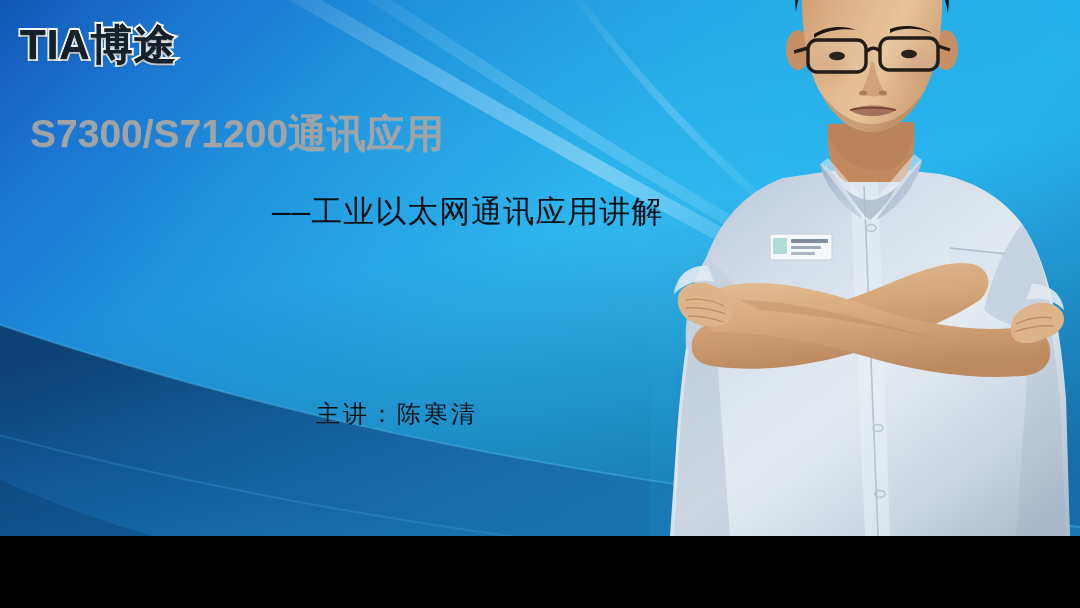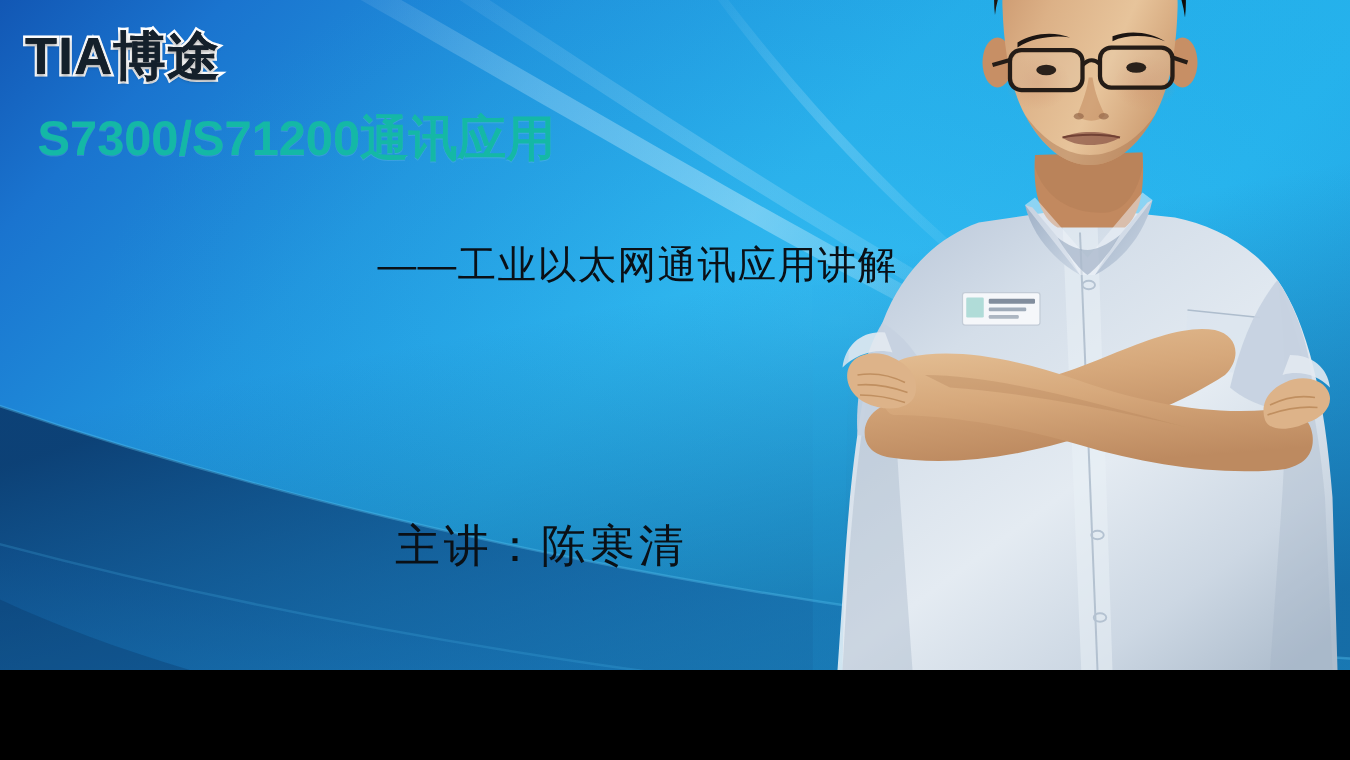--- a/index.html
+++ b/index.html
@@ -37,42 +37,42 @@
     position:absolute;
     left:20px; top:17px;
     font-size:42px;
     font-weight:bold;
     letter-spacing:1px;
     color:#14202b;
     white-space:nowrap;
   }
   .title {
     position:absolute;
-    left:30px; top:84px;
+    left:30px; top:107px;
     font-size:39px;
     font-weight:bold;
-    color:#14b8a6;
+    color:#a3a3a3;
     letter-spacing:0px;
     white-space:nowrap;
     text-shadow:0 1px 0 rgba(255,255,255,.12);
   }
   .subtitle {
     position:absolute;
-    left:302px; top:191px;
+    left:272px; top:191px;
     font-size:31px;
     font-weight:400;
     color:#0a1016;
     letter-spacing:1px;
     white-space:nowrap;
-    font-family:Liberation Sans, sans-serif;
+    font-family:Liberation Mono, monospace;
   }
   .presenter {
     position:absolute;
-    left:316px; top:413px;
-    font-size:36px;
+    left:316px; top:398px;
+    font-size:24px;
     font-weight:400;
     color:#0a1016;
     letter-spacing:3px;
     white-space:nowrap;
     font-family:Liberation Mono, monospace;
   }
 
   
   #person {
     position:absolute;

